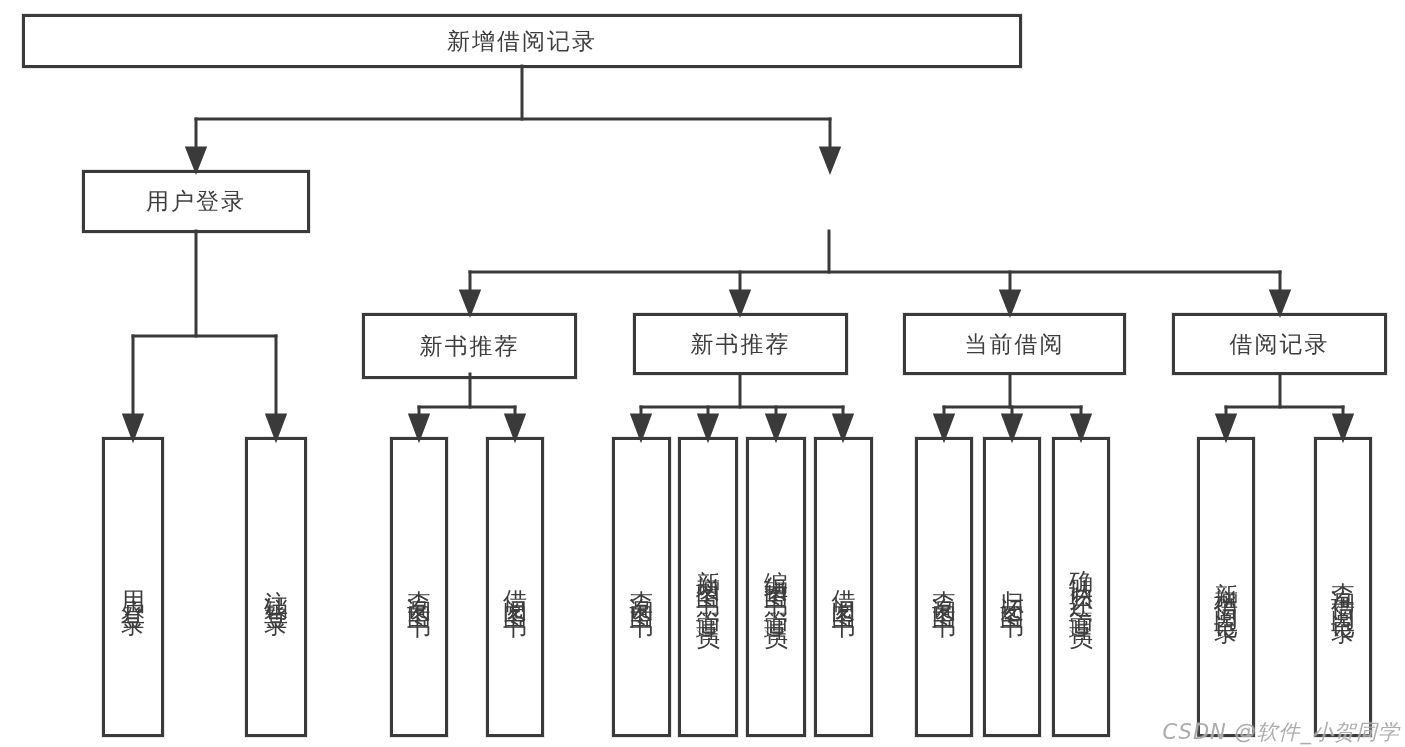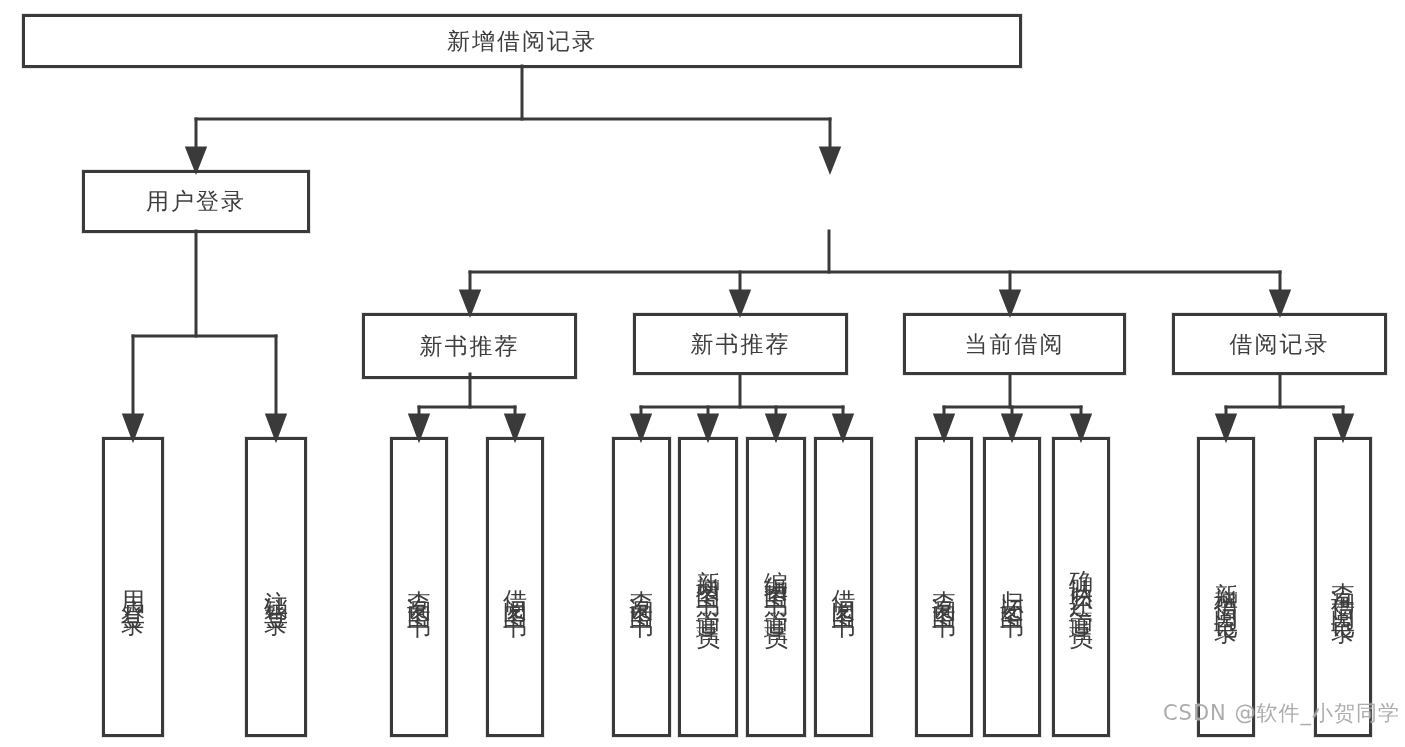--- a/index.html
+++ b/index.html
@@ -27,25 +27,26 @@
   .lbl {
     font-size:23px; color:#3d3d3d; letter-spacing:2px;
     white-space:nowrap; line-height:1;
   }
   .vlbl {
     writing-mode:vertical-rl;
     font-size:24px; color:#3d3d3d;
     letter-spacing:8px; line-height:1;
   }
   .watermark {
-    position:absolute; right:5px; bottom:20px;
+    position:absolute; right:5px; bottom:1px;
     font-size:21px; color:rgba(158,158,158,0.85);
     text-shadow:0 0 2px #ffffff;
     z-index:6; white-space:nowrap;
     letter-spacing:1px;
+    font-style:italic;
   }
 </style>
 </head>
 <body>
 
 <div class="stage">
 
   <svg class="wires" viewBox="0 0 1405 747" xmlns="http://www.w3.org/2000/svg">
     <g stroke="#3a3a3a" stroke-width="3" fill="#3a3a3a" stroke-linecap="square">
 

